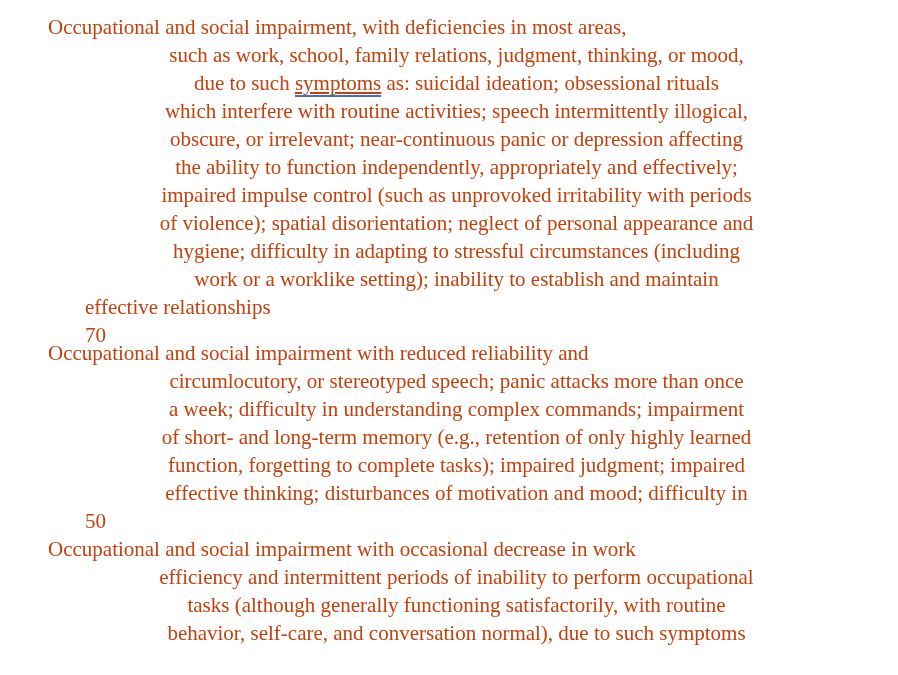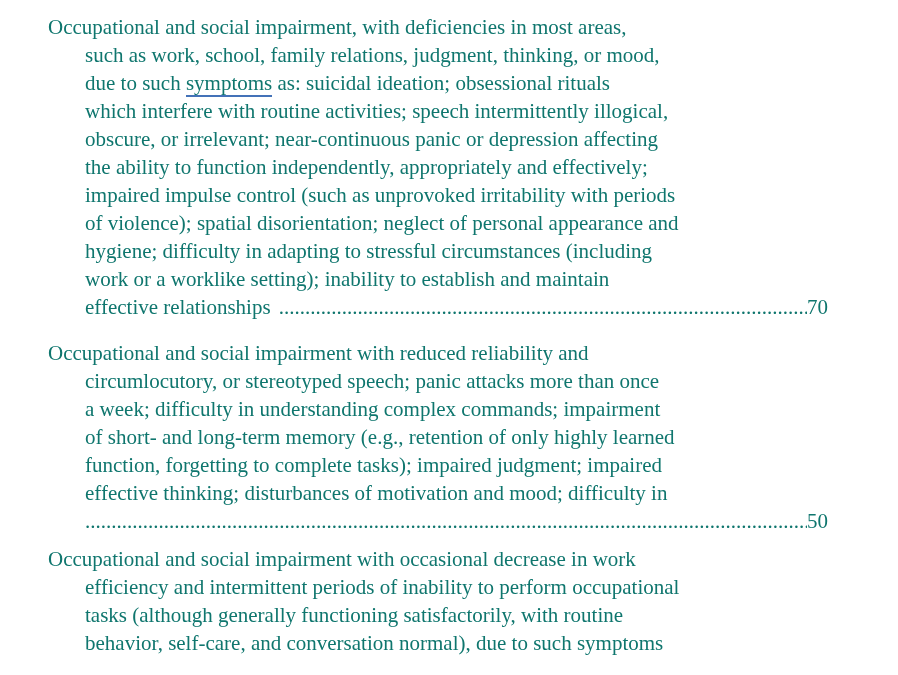--- a/index.html
+++ b/index.html
@@ -13,40 +13,42 @@
     overflow: hidden;
   }
   .page {
     box-sizing: border-box;
     width: 898px;
     height: 675px;
     padding: 13px 70px 0 48px;
     font-family: "Liberation Serif", "DejaVu Serif", serif;
     font-size: 21px;
     line-height: 28px;
-    color: #0f766e;
+    color: #c2410c;
     background: #ffffff;
   }
   .para { margin: 0; }
   .para.p70 { margin-bottom: 18px; }
-  .para.p50 { margin-bottom: 10px; }
+  .para.p50 { }
   .para.p30 { margin-bottom: 0; }
   .line {
     white-space: nowrap;
     height: 28px;
   }
-  .cont { padding-left: 37px; }
+  .cont { padding-left: 37px; text-align: center; }
   .ul-word {
+    text-decoration: underline;
     text-decoration-thickness: 2px;
     text-underline-offset: 2px;
     border-bottom: 2px solid #4472b8;
   }
   .rating-line {
     display: flex;
     align-items: baseline;
+    flex-direction: column;
   }
   .rtext {
     flex: 0 0 auto;
     white-space: nowrap;
     padding-right: 8px;
   }
   .leader {
     flex: 1 1 auto;
     overflow: hidden;
     white-space: nowrap;

